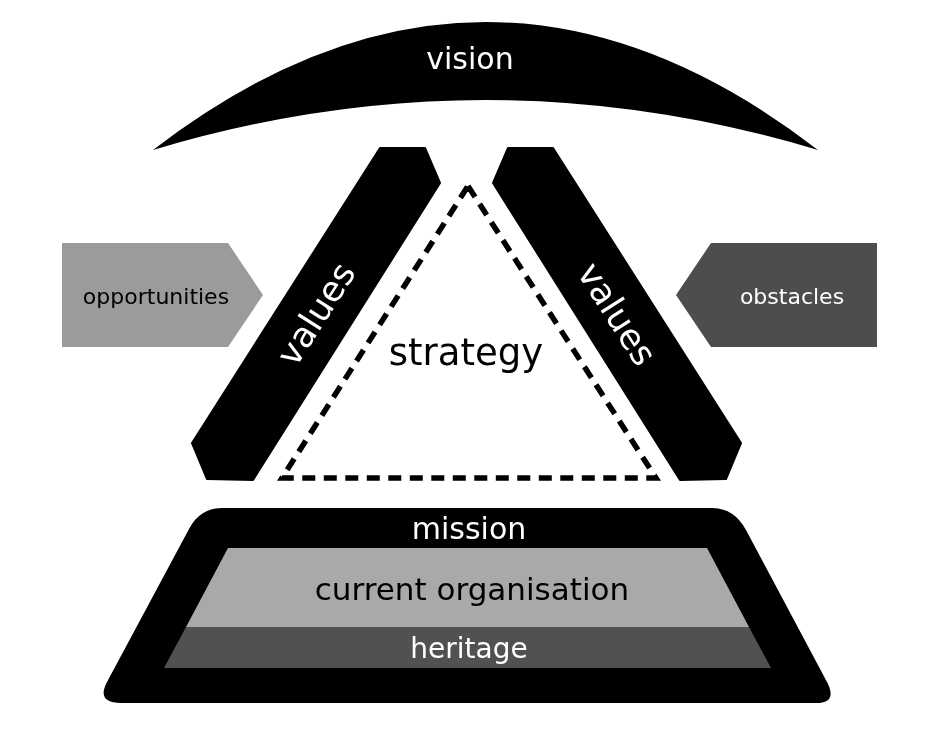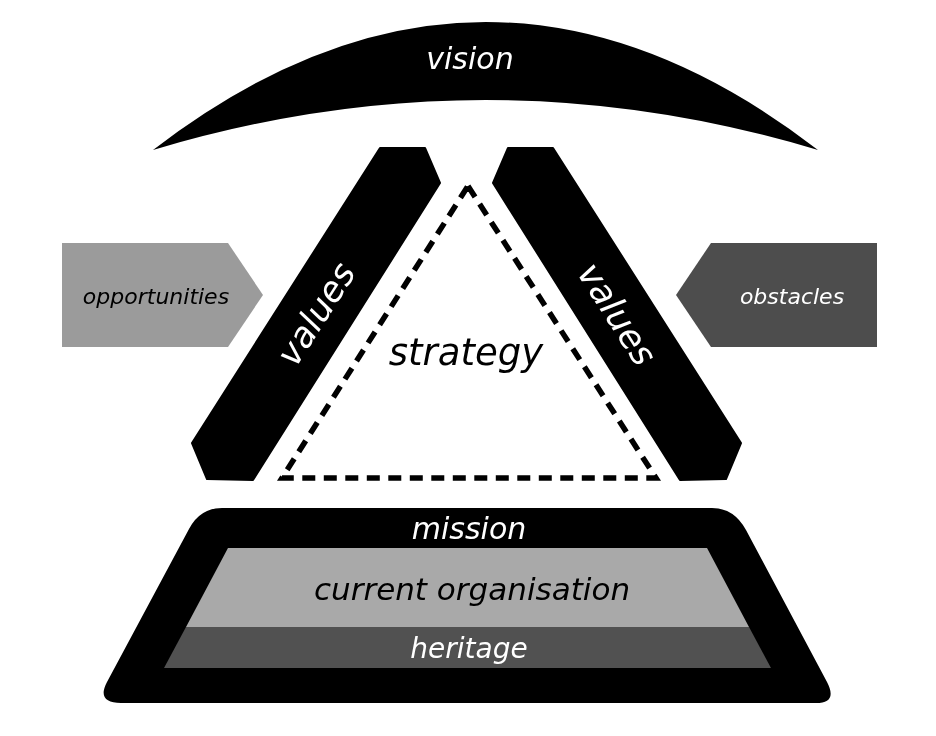--- a/index.html
+++ b/index.html
@@ -8,21 +8,20 @@
     width: 936px;
     height: 736px;
     background: #ffffff;
     overflow: hidden;
     font-family: "DejaVu Sans", sans-serif;
   }
   .stage {
     position: relative;
     width: 936px;
     height: 736px;
-    font-style: italic;
   }
   svg text {
     font-family: "DejaVu Sans", sans-serif;
   }
 </style>
 </head>
 <body>
 
 <div class="stage">
   <svg width="936" height="736" viewBox="0 0 936 736" xmlns="http://www.w3.org/2000/svg">

